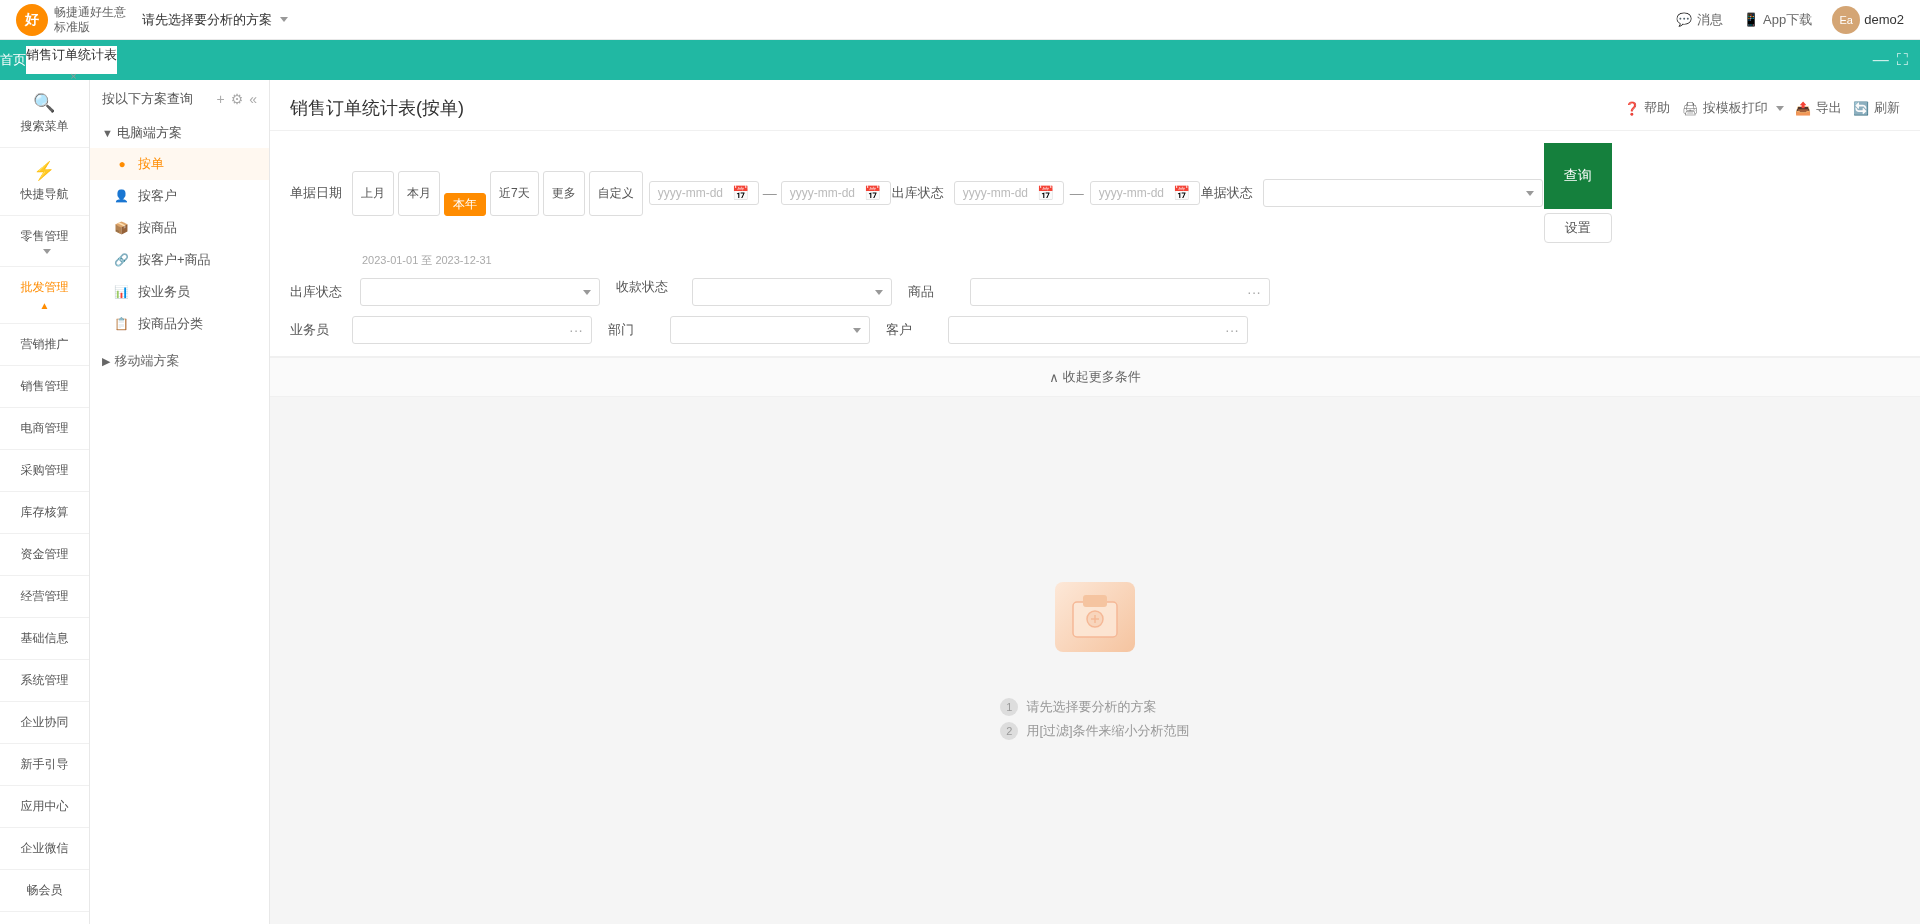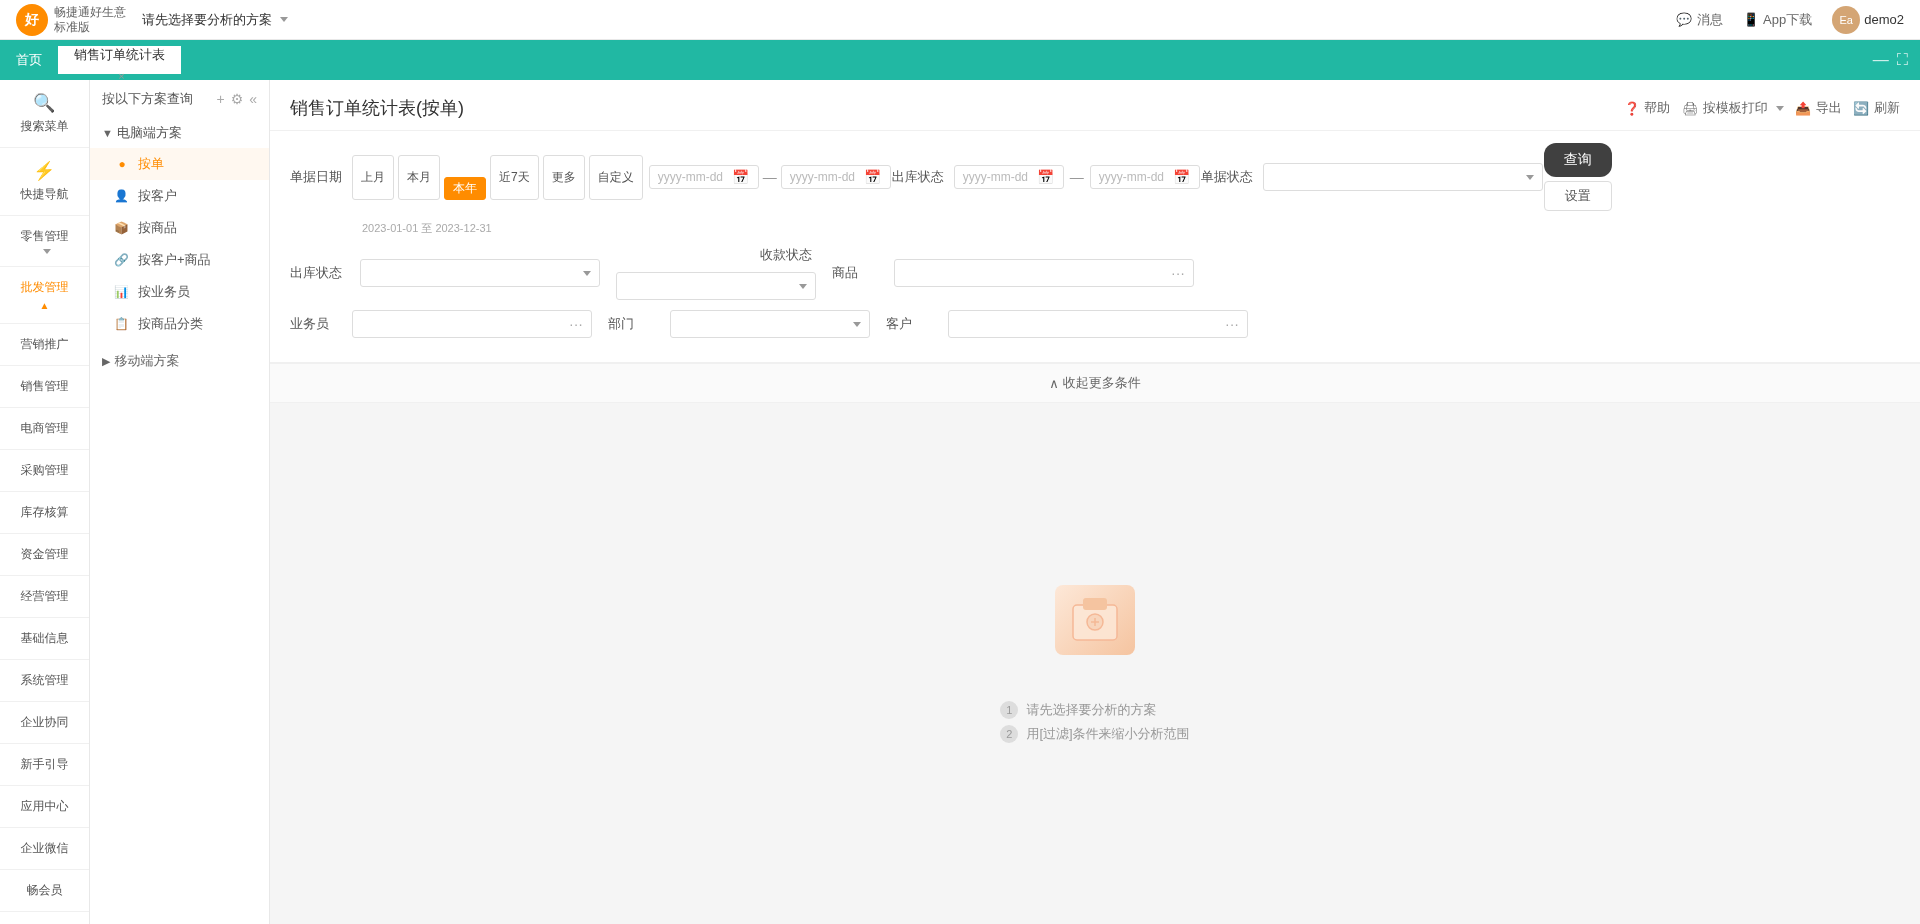--- a/index.html
+++ b/index.html
@@ -12,21 +12,21 @@
     .logo-icon { width: 32px; height: 32px; background: #ff8c00; border-radius: 50%; display: flex; align-items: center; justify-content: center; color: #fff; font-size: 14px; font-weight: bold; }
     .logo-text { font-size: 12px; color: #666; line-height: 1.2; }
     .industry-selector { display: flex; align-items: center; gap: 4px; font-size: 13px; color: #333; cursor: pointer; padding: 4px 8px; border-radius: 4px; }
     .top-bar-right { display: flex; align-items: center; gap: 20px; }
     .top-action { display: flex; align-items: center; gap: 4px; color: #666; cursor: pointer; font-size: 13px; }
     .avatar { width: 28px; height: 28px; border-radius: 50%; background: #d4a574; display: flex; align-items: center; justify-content: center; color: #fff; font-size: 11px; }
     .username { font-size: 13px; color: #333; }
 
     
     .tab-bar { background: #21b8a3; height: 40px; display: flex; align-items: center; padding: 0 0; flex-shrink: 0; }
-    .tab-item { height: 28px; display: flex; align-items: center; padding: 0 16px; cursor: pointer; color: rgba(255,255,255,0.85); font-size: 13px; gap: 6px; }
+    .tab-item { height: 28px; display: flex; align-items: center; padding: 0 0; cursor: pointer; color: rgba(255,255,255,0.85); font-size: 13px; gap: 6px; }
     .tab-item.home { color: #fff; font-weight: 500; }
     .tab-item.active { background: #fff; color: #333; border-radius: 0; flex-direction: column; }
     .tab-close { color: #666; font-size: 11px; margin-left: 4px; cursor: pointer; }
     .tab-item.active .tab-close { color: #999; }
     .tab-bar-actions { margin-left: auto; display: flex; align-items: center; gap: 8px; padding-right: 12px; }
     .tab-bar-btn { color: rgba(255,255,255,0.8); cursor: pointer; font-size: 16px; }
 
     
     .main-layout { display: flex; flex: 1; overflow: hidden; }
 
@@ -53,31 +53,31 @@
     
     .content-area { flex: 1; overflow: auto; display: flex; flex-direction: column; }
     .page-header { padding: 16px 20px 10px; display: flex; align-items: center; justify-content: space-between; background: #fff; border-bottom: 1px solid #f0f0f0; flex-shrink: 0; }
     .page-title { font-size: 18px; font-weight: 500; color: #333; }
     .page-actions { display: flex; align-items: center; gap: 12px; }
     .page-action-btn { display: flex; align-items: center; gap: 4px; color: #666; font-size: 13px; cursor: pointer; }
 
     
     .filter-area { background: #fff; padding: 12px 20px; border-bottom: 1px solid #f0f0f0; flex-shrink: 0; }
     .filter-row { display: flex; align-items: center; gap: 16px; margin-bottom: 10px; flex-wrap: wrap; }
-    .filter-row:last-child { margin-bottom: 12px; }
+    .filter-row:last-child { margin-bottom: 0; }
     .filter-label { color: #555; font-size: 13px; white-space: nowrap; min-width: 56px; }
     .date-quick-btns { display: flex; gap: 4px; }
     .date-quick-btn { padding: 2px 8px; border-radius: 3px; border: 1px solid #ddd; cursor: pointer; font-size: 12px; color: #555; background: #fff; }
     .date-quick-btn.active { background: #ff8c00; color: #fff; border-color: #ff8c00; margin-top: 22px; }
     .date-input { border: 1px solid #ddd; border-radius: 3px; padding: 3px 8px; font-size: 12px; color: #999; width: 110px; cursor: pointer; display: flex; align-items: center; justify-content: space-between; gap: 4px; }
     .filter-select { border: 1px solid #ddd; border-radius: 3px; padding: 4px 8px; font-size: 13px; color: #555; background: #fff; cursor: pointer; display: flex; align-items: center; justify-content: space-between; min-width: 160px; height: 28px; }
     .filter-select-wide { min-width: 280px; }
     .filter-input-area { border: 1px solid #ddd; border-radius: 3px; padding: 4px 8px; font-size: 13px; color: #999; min-width: 200px; height: 28px; display: flex; align-items: center; justify-content: space-between; cursor: pointer; }
     .filter-divider { color: #999; font-size: 14px; }
-    .search-btn { background: #404040; color: #fff; border: none; border-radius: 12px; padding: 8px 20px; font-size: 14px; cursor: pointer; font-weight: 500; }
+    .search-btn { background: #15803d; color: #fff; border: none; border-radius: 0; padding: 24px 20px; font-size: 14px; cursor: pointer; font-weight: 500; }
     .setting-btn { background: #fff; color: #555; border: 1px solid #ddd; border-radius: 4px; padding: 5px 16px; font-size: 13px; cursor: pointer; }
     .collapse-btn { display: flex; align-items: center; gap: 4px; color: #666; font-size: 13px; cursor: pointer; padding: 4px 12px; }
 
     
     .empty-state { display: flex; flex-direction: column; align-items: center; justify-content: center; flex: 1; gap: 16px; padding: 40px; }
     .empty-illustration { width: 120px; height: 100px; position: relative; }
     .empty-box { width: 80px; height: 70px; background: linear-gradient(135deg, #fde8d8, #f5c4a0); border-radius: 8px; position: relative; margin: 0 auto; display: flex; align-items: center; justify-content: center; font-size: 32px; }
     .empty-tips { display: flex; flex-direction: column; gap: 6px; }
     .empty-tip { display: flex; align-items: center; gap: 8px; color: #999; font-size: 13px; }
     .tip-num { width: 18px; height: 18px; border-radius: 50%; background: #ddd; color: #999; font-size: 11px; display: flex; align-items: center; justify-content: center; flex-shrink: 0; }
@@ -335,21 +335,21 @@
       </div>
 
       <div class="filter-row">
         <div style="display:flex;align-items:center;gap:14px;">
           <span class="filter-label">出库状态</span>
           <div class="filter-select" style="min-width:240px;">
             <span style="color:#bbb;"></span>
             <span class="chevron-down"></span>
           </div>
         </div>
-        <div style="display:flex;align-items:flex-end;gap:8px;flex-direction:column;">
+        <div style="display:flex;align-items:flex-start;gap:20px;">
           <span class="filter-label">收款状态</span>
           <div class="filter-select" style="min-width:200px;">
             <span style="color:#bbb;"></span>
             <span class="chevron-down"></span>
           </div>
         </div>
         <div style="display:flex;align-items:center;gap:6px;">
           <span class="filter-label">商品</span>
           <div class="filter-input-area" style="min-width:300px;">
             <span style="color:#bbb;"></span>

